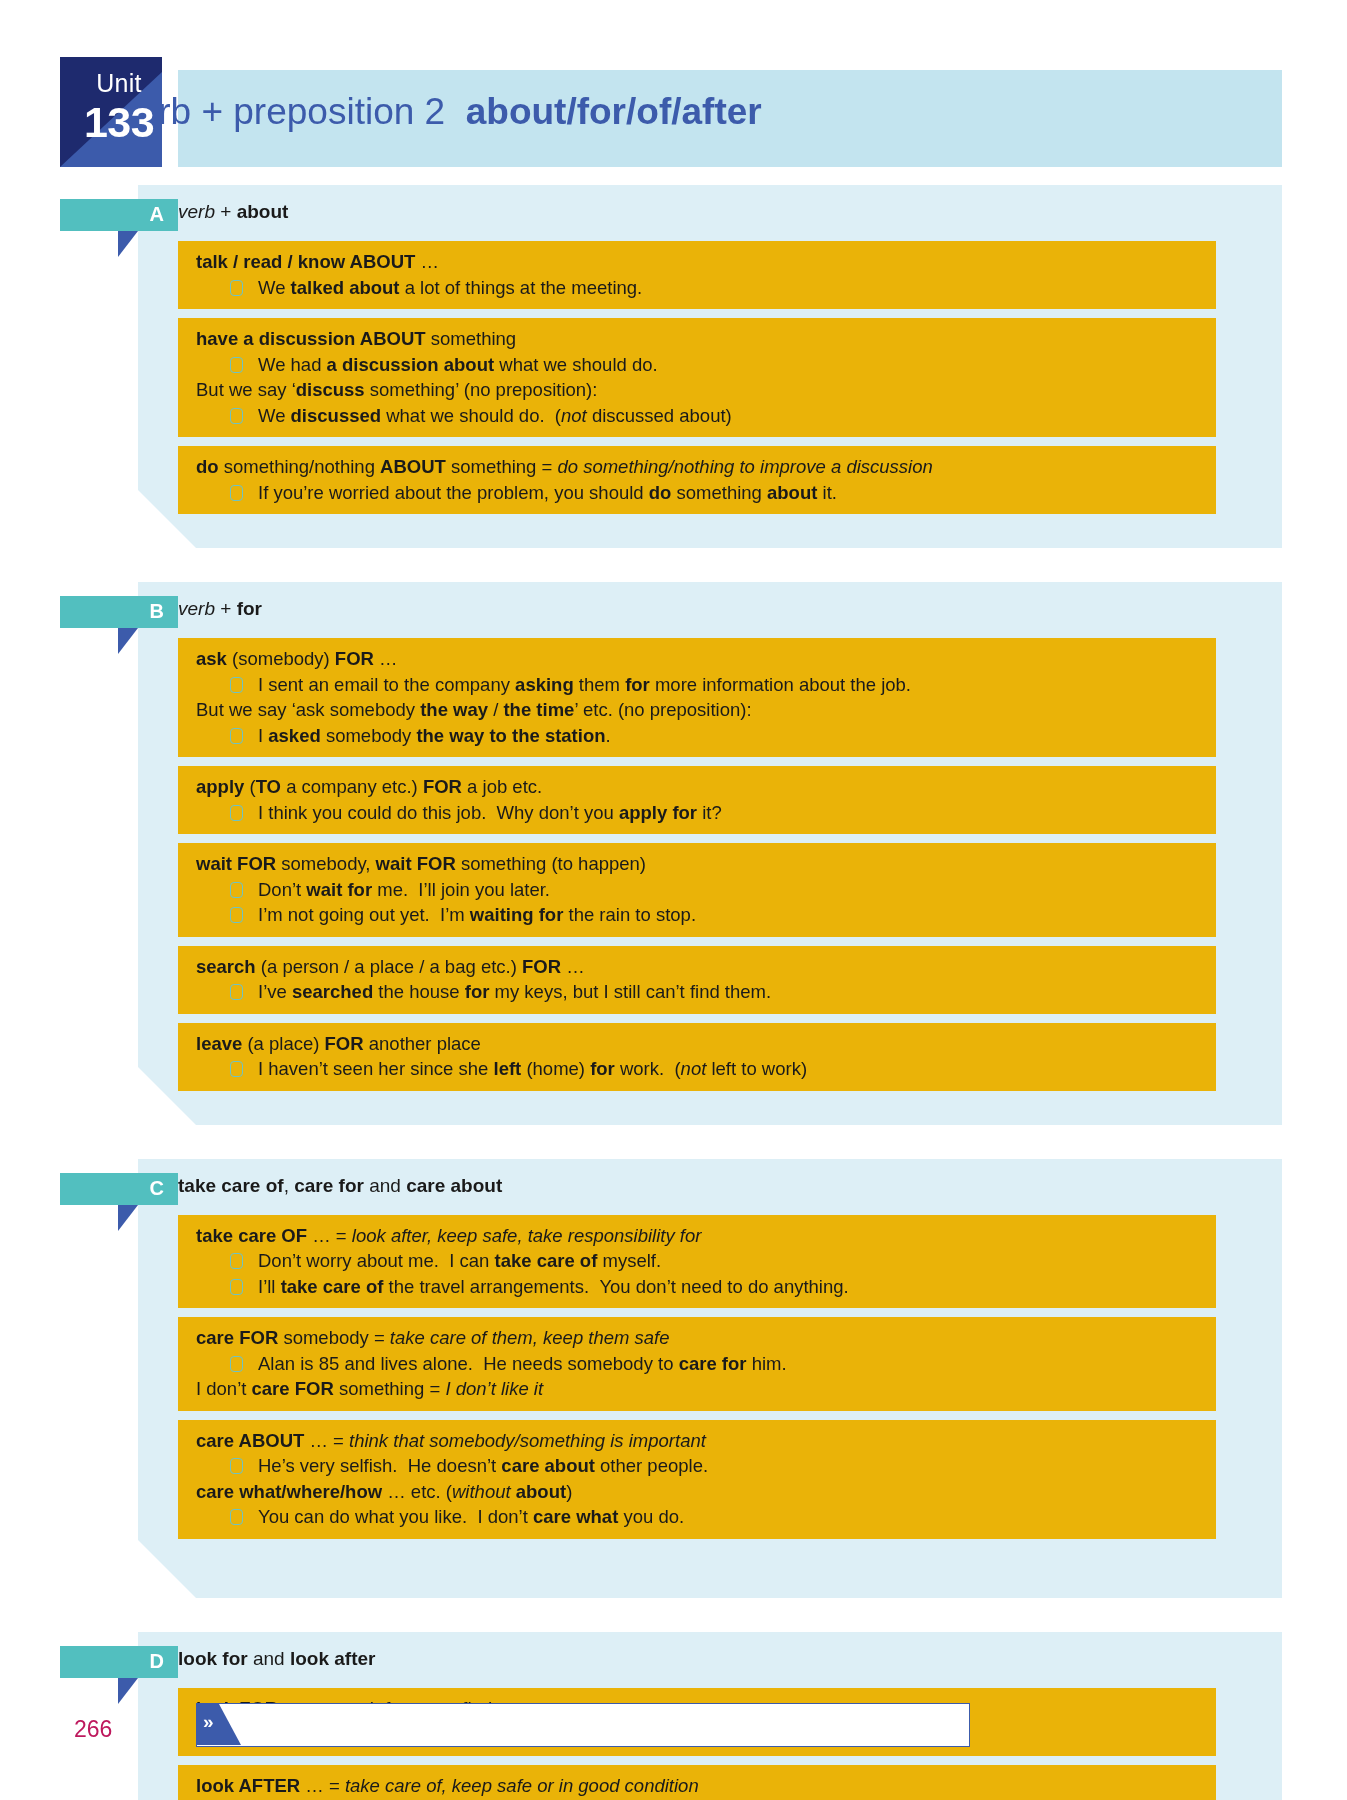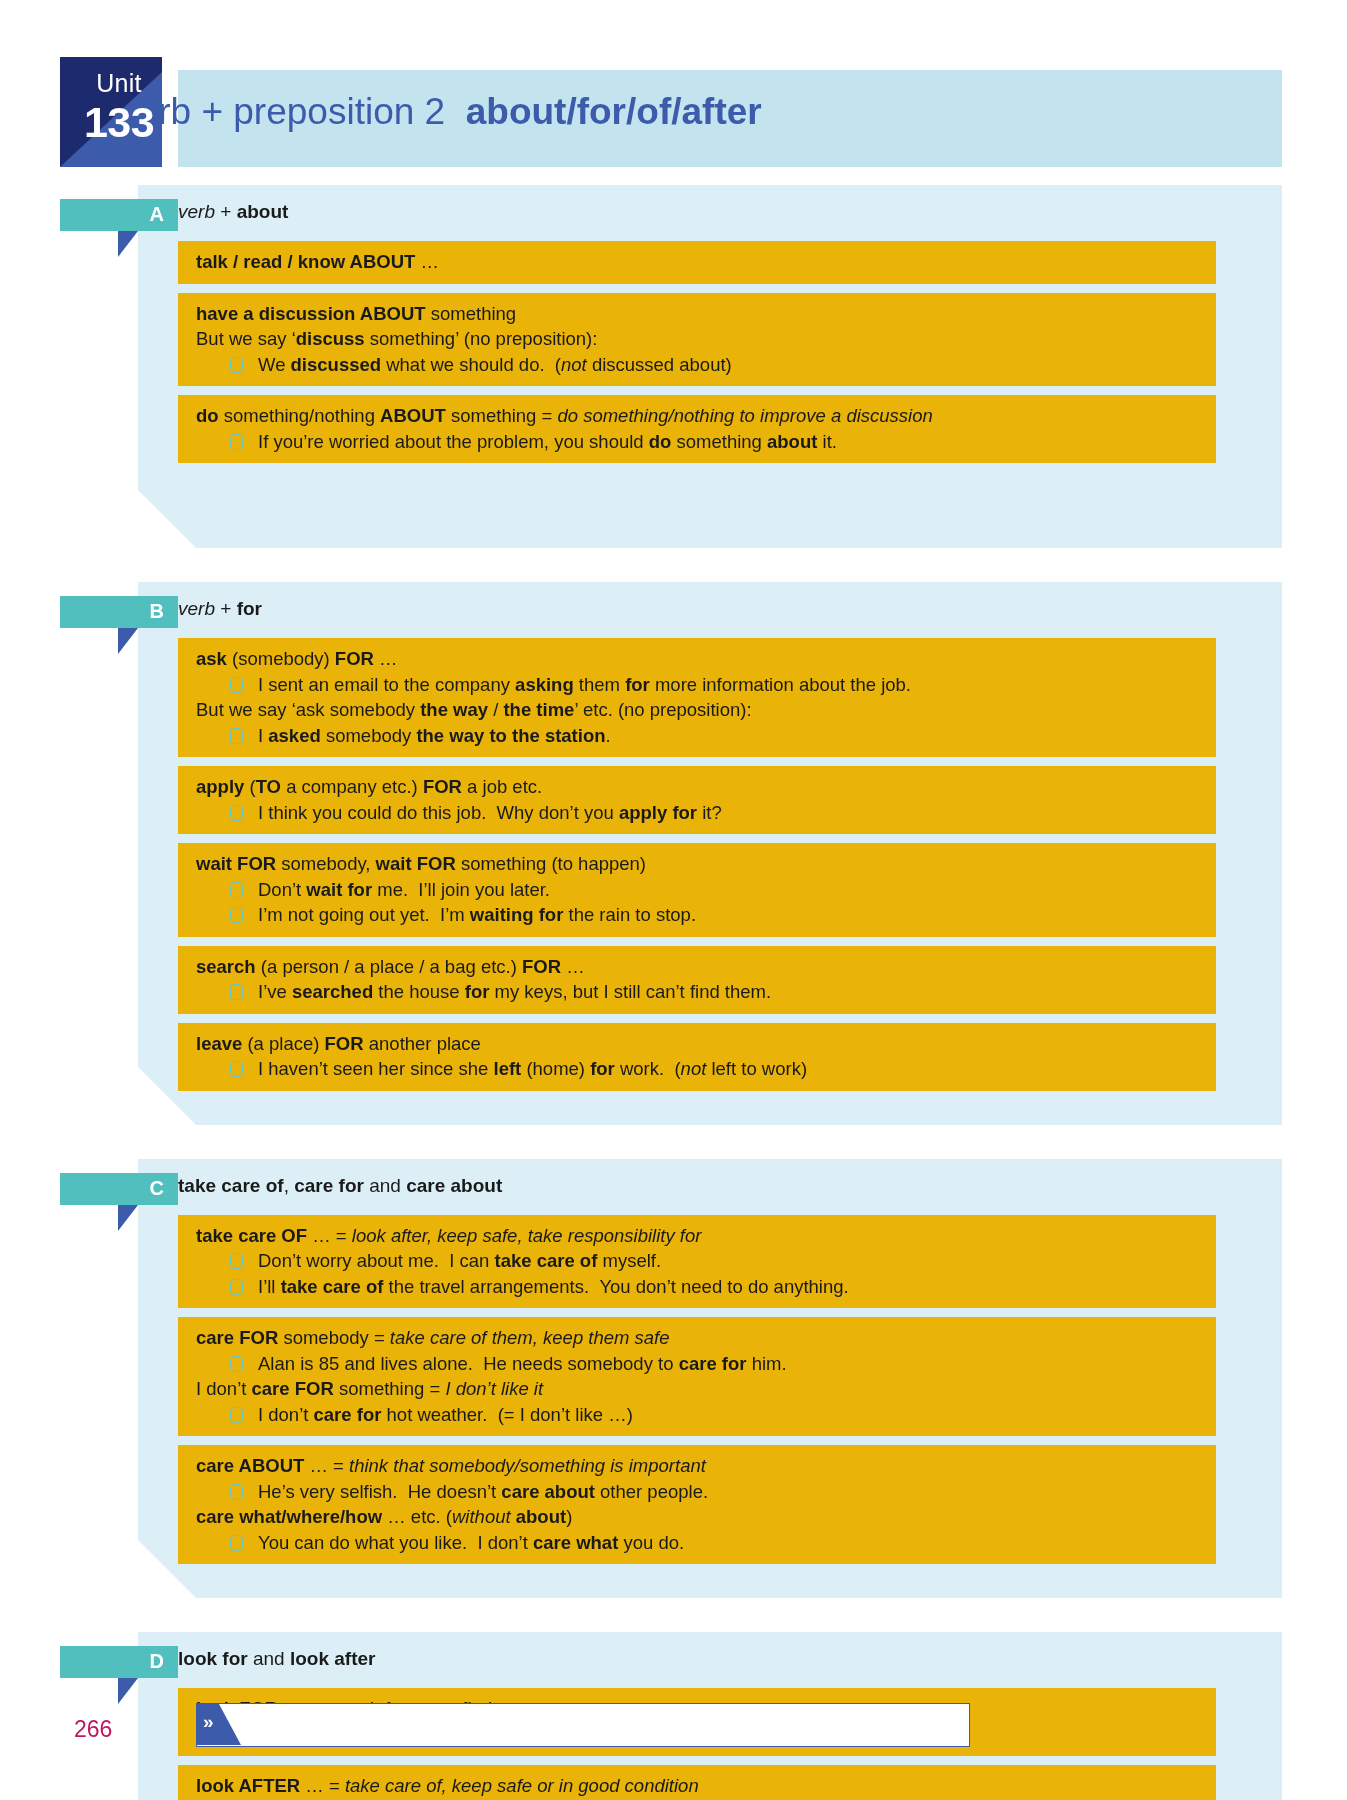--- a/index.html
+++ b/index.html
@@ -255,23 +255,25 @@
     <div class="section" style="top: 185px;">
       <div class="sec-bg" style="height: 363px;"></div>
       <div class="sec-tab">
         <span class="sec-letter">A</span>
       </div>
       <div class="sec-tab-flag"></div>
       <div class="sec-title"><i>verb</i> + <b>about</b></div>
       <div class="blocks">
         <div class="block">
           <div class="line"><b>talk / read / know ABOUT</b> …</div>
+          <div class="ex"><span class="bullet"></span><span>We <b>talked about</b> a lot of things at the meeting.</span></div>
         </div>
         <div class="block">
           <div class="line"><b>have a discussion ABOUT</b> something</div>
+          <div class="ex"><span class="bullet"></span><span>We had <b>a discussion about</b> what we should do.</span></div>
           <div class="line">But we say ‘<b>discuss</b> something’ (no preposition):</div>
           <div class="ex"><span class="bullet"></span><span>We <b>discussed</b> what we should do.&nbsp;&nbsp;(<i>not</i> discussed about)</span></div>
         </div>
         <div class="block">
           <div class="line"><b>do</b> something/nothing <b>ABOUT</b> something = <i>do something/nothing to improve a discussion</i></div>
           <div class="ex"><span class="bullet"></span><span>If you’re worried about the problem, you should <b>do</b> something <b>about</b> it.</span></div>
         </div>
       </div>
     </div>
     <div class="section" style="top: 582px;">
@@ -317,21 +319,20 @@
       <div class="blocks">
         <div class="block">
           <div class="line"><b>take care OF</b> … = <i>look after, keep safe, take responsibility for</i></div>
           <div class="ex"><span class="bullet"></span><span>Don’t worry about me.&nbsp;&nbsp;I can <b>take care of</b> myself.</span></div>
           <div class="ex"><span class="bullet"></span><span>I’ll <b>take care of</b> the travel arrangements.&nbsp;&nbsp;You don’t need to do anything.</span></div>
         </div>
         <div class="block">
           <div class="line"><b>care FOR</b> somebody = <i>take care of them, keep them safe</i></div>
           <div class="ex"><span class="bullet"></span><span>Alan is 85 and lives alone.&nbsp;&nbsp;He needs somebody to <b>care for</b> him.</span></div>
           <div class="line">I don’t <b>care FOR</b> something = <i>I don’t like it</i></div>
-          <div class="ex"><span class="bullet"></span><span>I don’t <b>care for</b> hot weather.&nbsp;&nbsp;(= I don’t like …)</span></div>
         </div>
         <div class="block">
           <div class="line"><b>care ABOUT</b> … = <i>think that somebody/something is important</i></div>
           <div class="ex"><span class="bullet"></span><span>He’s very selfish.&nbsp;&nbsp;He doesn’t <b>care about</b> other people.</span></div>
           <div class="line"><b>care what/where/how</b> … etc. (<i>without</i> <b>about</b>)</div>
           <div class="ex"><span class="bullet"></span><span>You can do what you like.&nbsp;&nbsp;I don’t <b>care what</b> you do.</span></div>
         </div>
       </div>
     </div>
     <div class="section" style="top: 1632px;">

